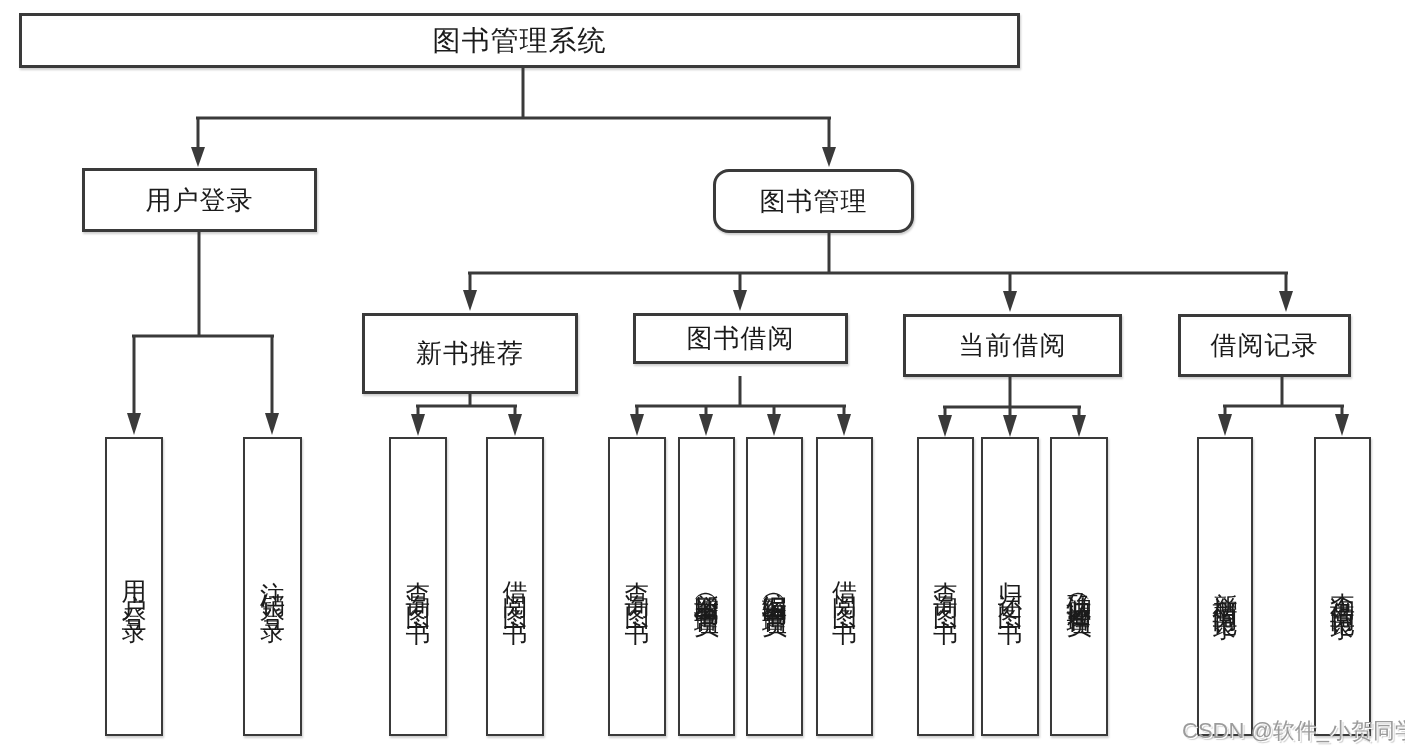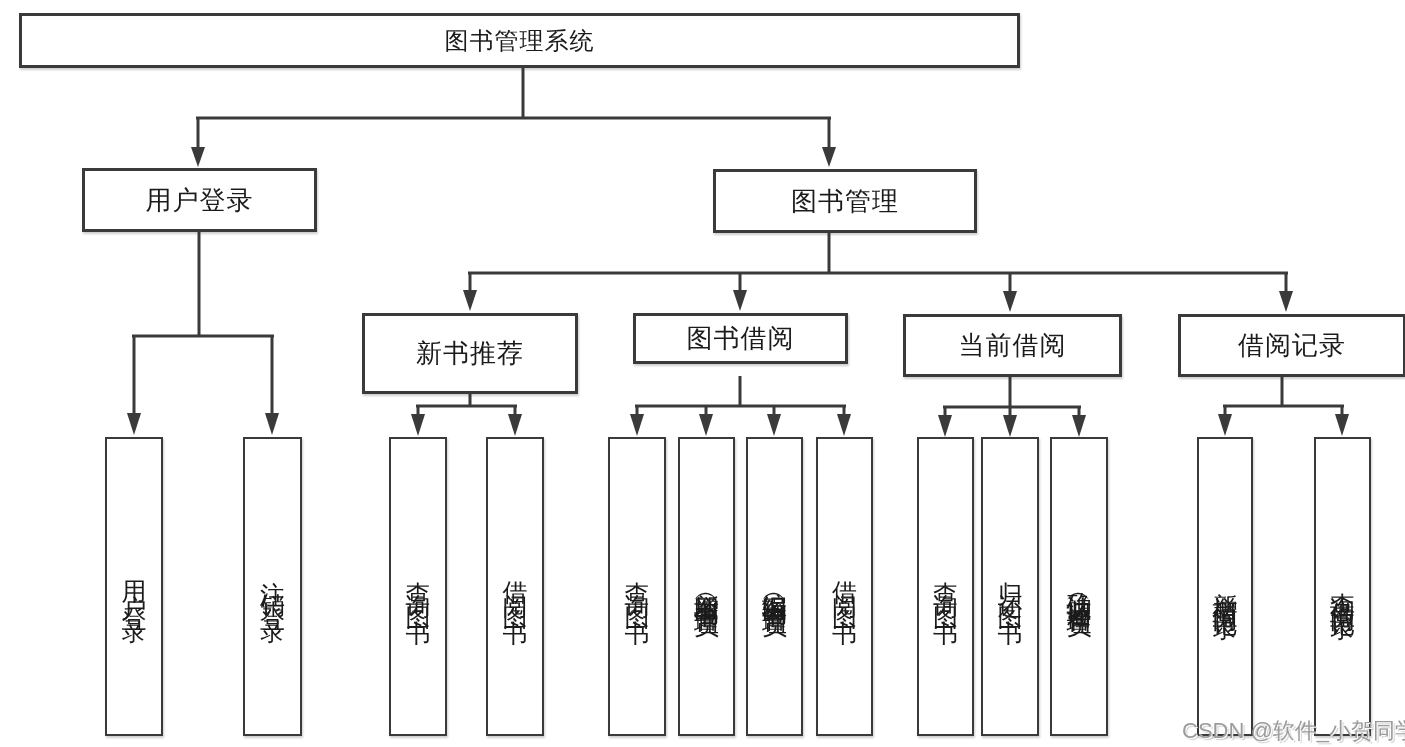--- a/index.html
+++ b/index.html
@@ -14,40 +14,40 @@
 
   .node{
     position:absolute;z-index:2;background:#ffffff;
     border:3px solid #3a3a3a;
     display:flex;align-items:center;justify-content:center;
     color:#1b1b1b;
     box-shadow:1px 2px 2px rgba(60,60,60,0.25);
     box-sizing:border-box;
   }
   .node.h span{font-size:26px;letter-spacing:1px;white-space:nowrap;}
-  .node.root span{font-size:24px;letter-spacing:1px;}
+  .node.root span{font-size:28px;letter-spacing:1px;}
   .node.v{border-width:2px;top:437px;height:299px;}
   .node.v span{
     writing-mode:vertical-rl;text-orientation:mixed;
     font-size:25px;line-height:1;white-space:nowrap;
   }
   .node.v.len4 span{letter-spacing:13px;}
   .node.v.len6 span{letter-spacing:5px;}
   .node.v.len9 span{letter-spacing:3px;}
 
   
   #n-root{left:19px;top:13px;width:1001px;height:55px;}
   
   #n-user-login{left:82px;top:168px;width:235px;height:64px;}
-  #n-book-mgmt{left:713px;top:169px;width:264px;height:64px;}
+  #n-book-mgmt{left:713px;top:169px;width:201px;height:64px;border-radius:16px;}
   
   #n-new-rec{left:362px;top:313px;width:216px;height:81px;}
   #n-borrow{left:633px;top:313px;width:215px;height:51px;}
   #n-current{left:903px;top:314px;width:219px;height:63px;justify-content:center;}
-  #n-records{left:1178px;top:314px;width:228px;height:63px;}
+  #n-records{left:1178px;top:314px;width:173px;height:63px;}
   
   #n-a1{left:105px;width:58px;}
   #n-a2{left:243px;width:59px;}
   #n-b1{left:389px;width:58px;}
   #n-b2{left:486px;width:58px;}
   #n-c1{left:608px;width:58px;}
   #n-c2{left:678px;width:57px;}
   #n-c3{left:746px;width:57px;}
   #n-c4{left:816px;width:57px;}
   #n-d1{left:917px;width:57px;}

